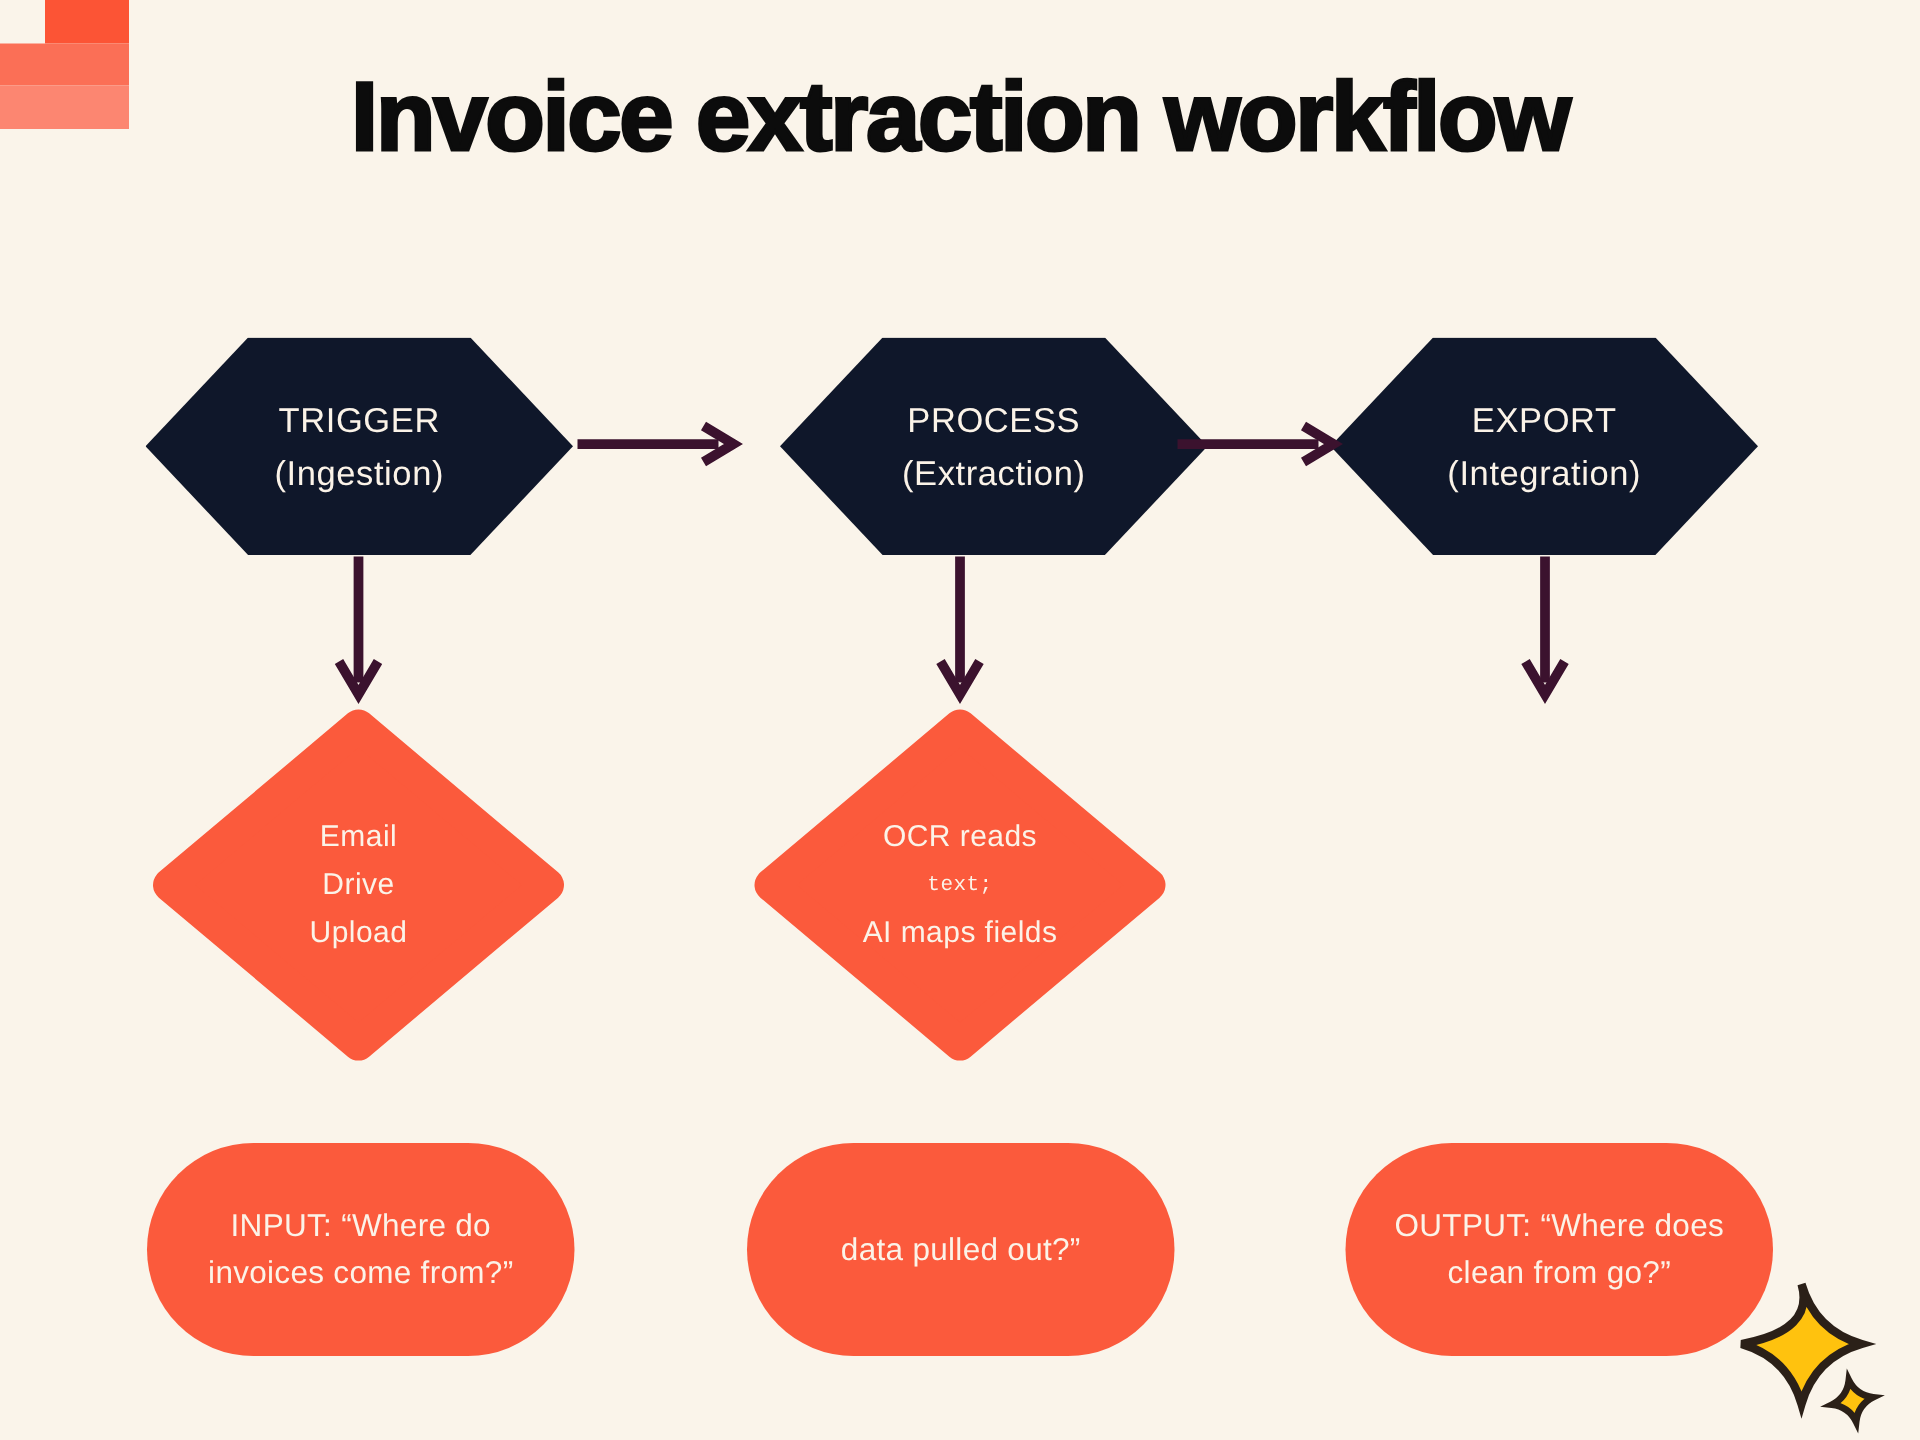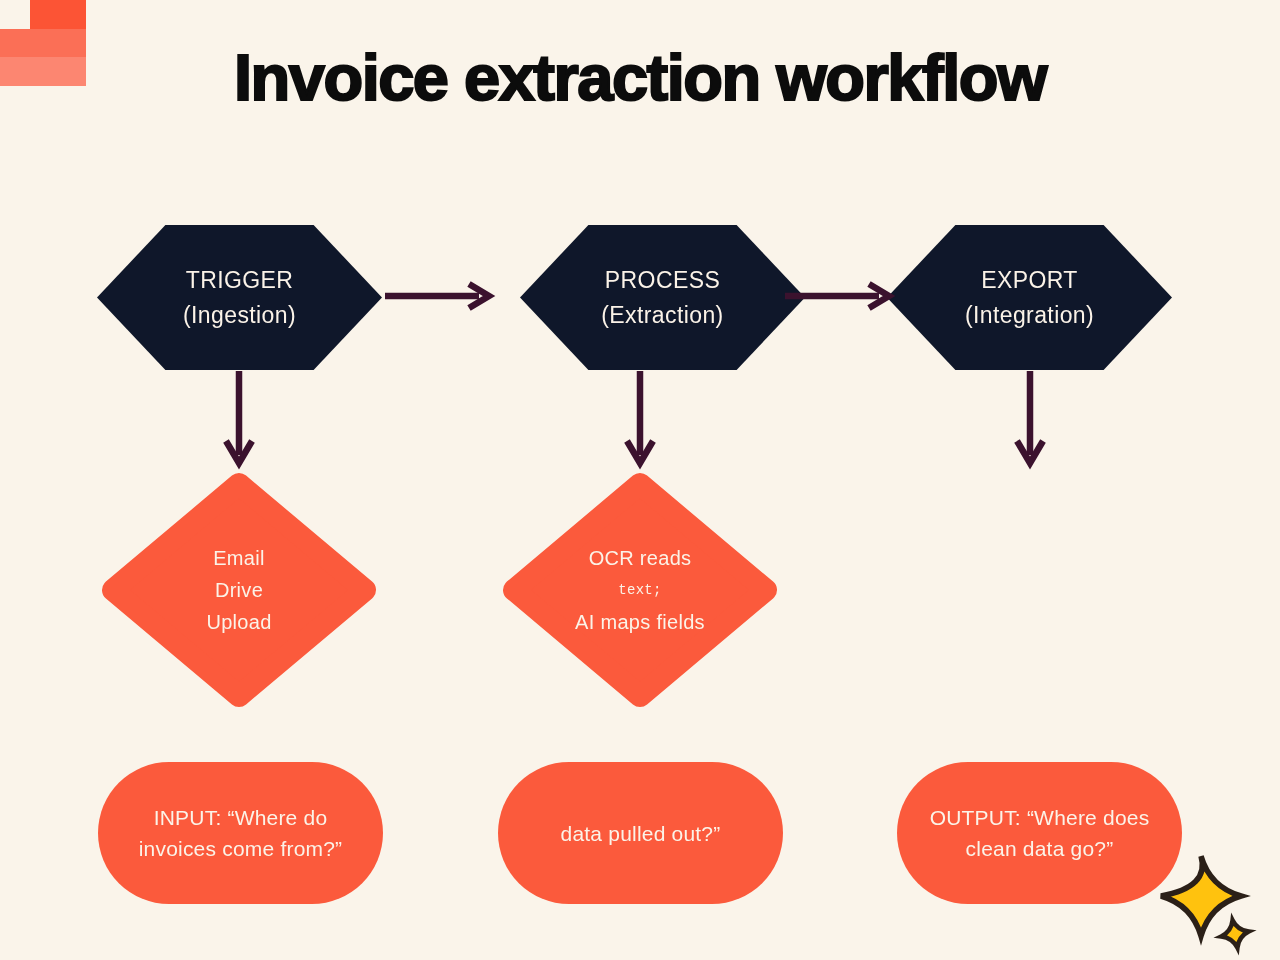--- a/index.html
+++ b/index.html
@@ -156,21 +156,21 @@
 
   <div class="pill c1">
     <span>INPUT: “Where do</span>
     <span>invoices come from?”</span>
   </div>
   <div class="pill c2">
     <span>data pulled out?”</span>
   </div>
   <div class="pill c3">
     <span>OUTPUT: “Where does</span>
-    <span>clean data go?”</span>
+    <span>clean from go?”</span>
   </div>
 
   <div class="sparkles">
     <svg width="118" height="110" viewBox="0 0 118 110">
       <path d="M53 6 Q62 37 93 46 Q62 55 53 86 Q44 55 13 46 Q62 37 53 6 Z" fill="#FFC20E" stroke="#2B2018" stroke-width="5.5" stroke-linejoin="miter"></path>
       <path transform="rotate(-10 87 84)" d="M87 70 Q90.2 80.8 101 84 Q90.2 87.2 87 98 Q83.8 87.2 73 84 Q83.8 80.8 87 70 Z" fill="#FFC20E" stroke="#2B2018" stroke-width="4.5" stroke-linejoin="miter"></path>
     </svg>
   </div>
 
 </div>

